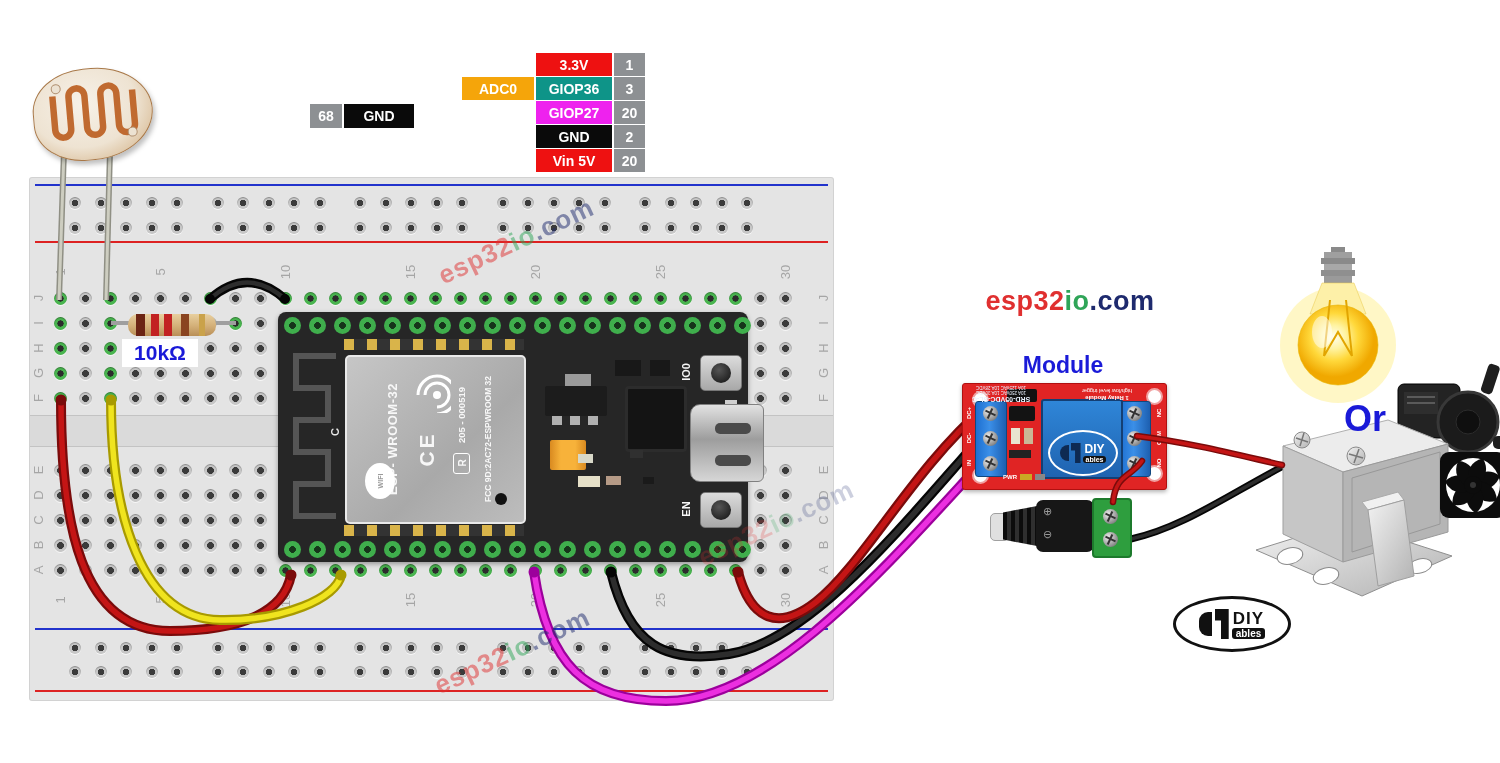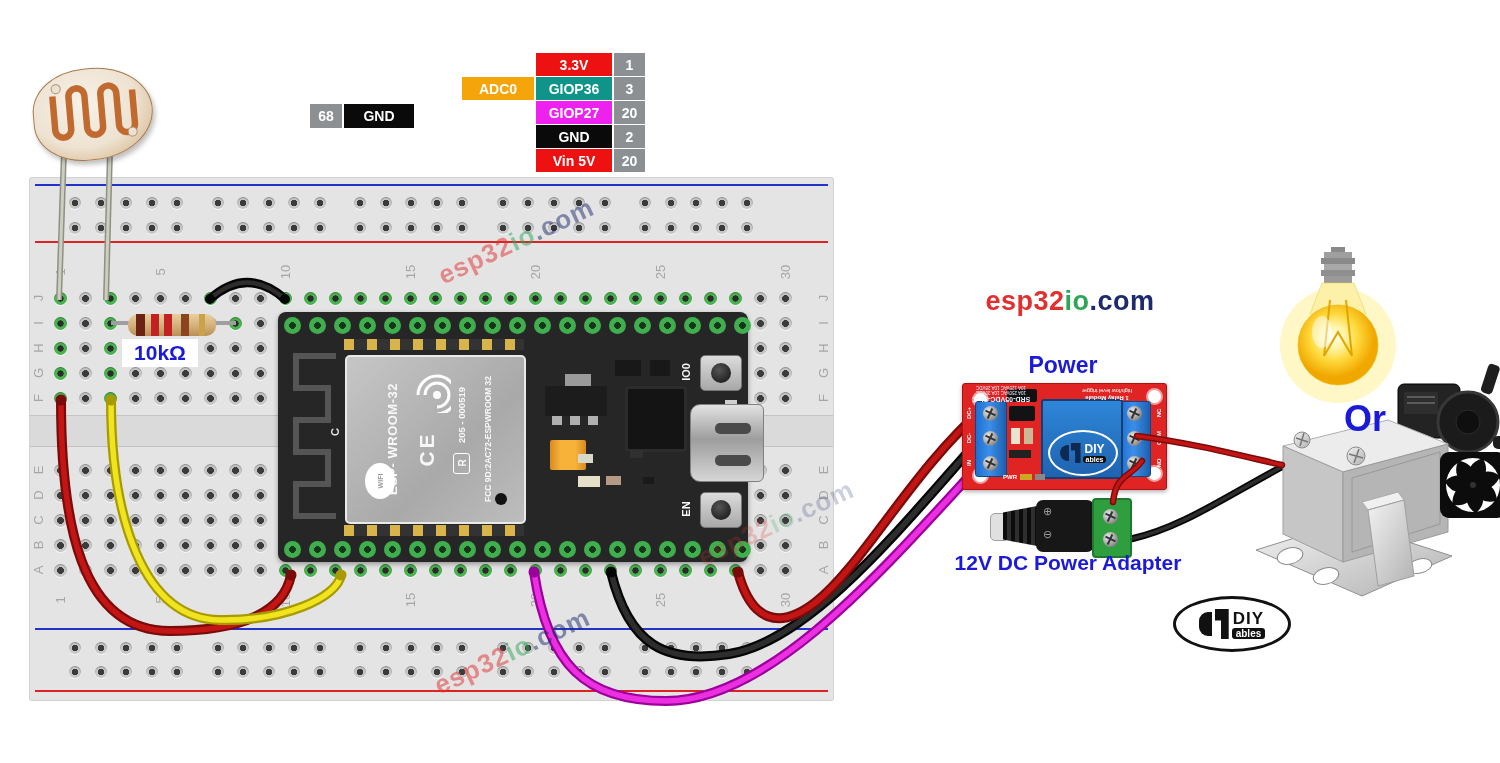--- a/index.html
+++ b/index.html
@@ -867,22 +867,21 @@
       <span class="ptname" style="background: rgb(238, 17, 17);">Vin 5V</span>
       <span class="ptnum" style="background: rgb(141, 144, 147);">20</span>
     </div>
   </div>
 
   <div id="gnd38">
     <span style="width: 32px; margin-right: 2px; background: rgb(141, 144, 147);">68</span>
     <span style="width: 70px; background: rgb(10, 10, 10);">GND</span>
   </div>
 
-  <div class="abs blue-label" style="left: 998px; top: 352px; width: 130px; text-align: center; font-size: 23px; color: rgb(26, 26, 216);">Power</div>
-  <div class="abs blue-label" style="left: 948px; top: 551px; width: 240px; text-align: center; font-size: 21px; color: rgb(26, 26, 216);">12V DC Power Adapter</div>
+  <div class="abs blue-label" style="left: 998px; top: 352px; width: 130px; text-align: center; font-size: 23px; color: rgb(26, 26, 216);">Module</div>
   <div class="abs blue-label" style="left: 1344px; top: 398px; font-size: 36px; z-index: 8; color: rgb(26, 26, 216);">Or</div>
 
   <div class="abs" style="left:975px;top:286px;width:190px;text-align:center;font-size:27px;font-weight:900;z-index:8;letter-spacing:.5px">
     <span style="color: rgb(224, 48, 48);">esp32</span><span style="color: rgb(47, 165, 88);">io</span><span style="color: rgb(30, 42, 110);">.com</span>
   </div>
 
   <div class="abs dlogo" style="left:1173px;top:596px;width:112px;height:50px;z-index:8">
     <span class="dglyph1" style="width:13px;height:24px;background:#111"></span>
     <span class="dglyph2" style="width:14px;height:30px;background:#111"></span>
     <span style="display:flex;flex-direction:column;align-items:center">

